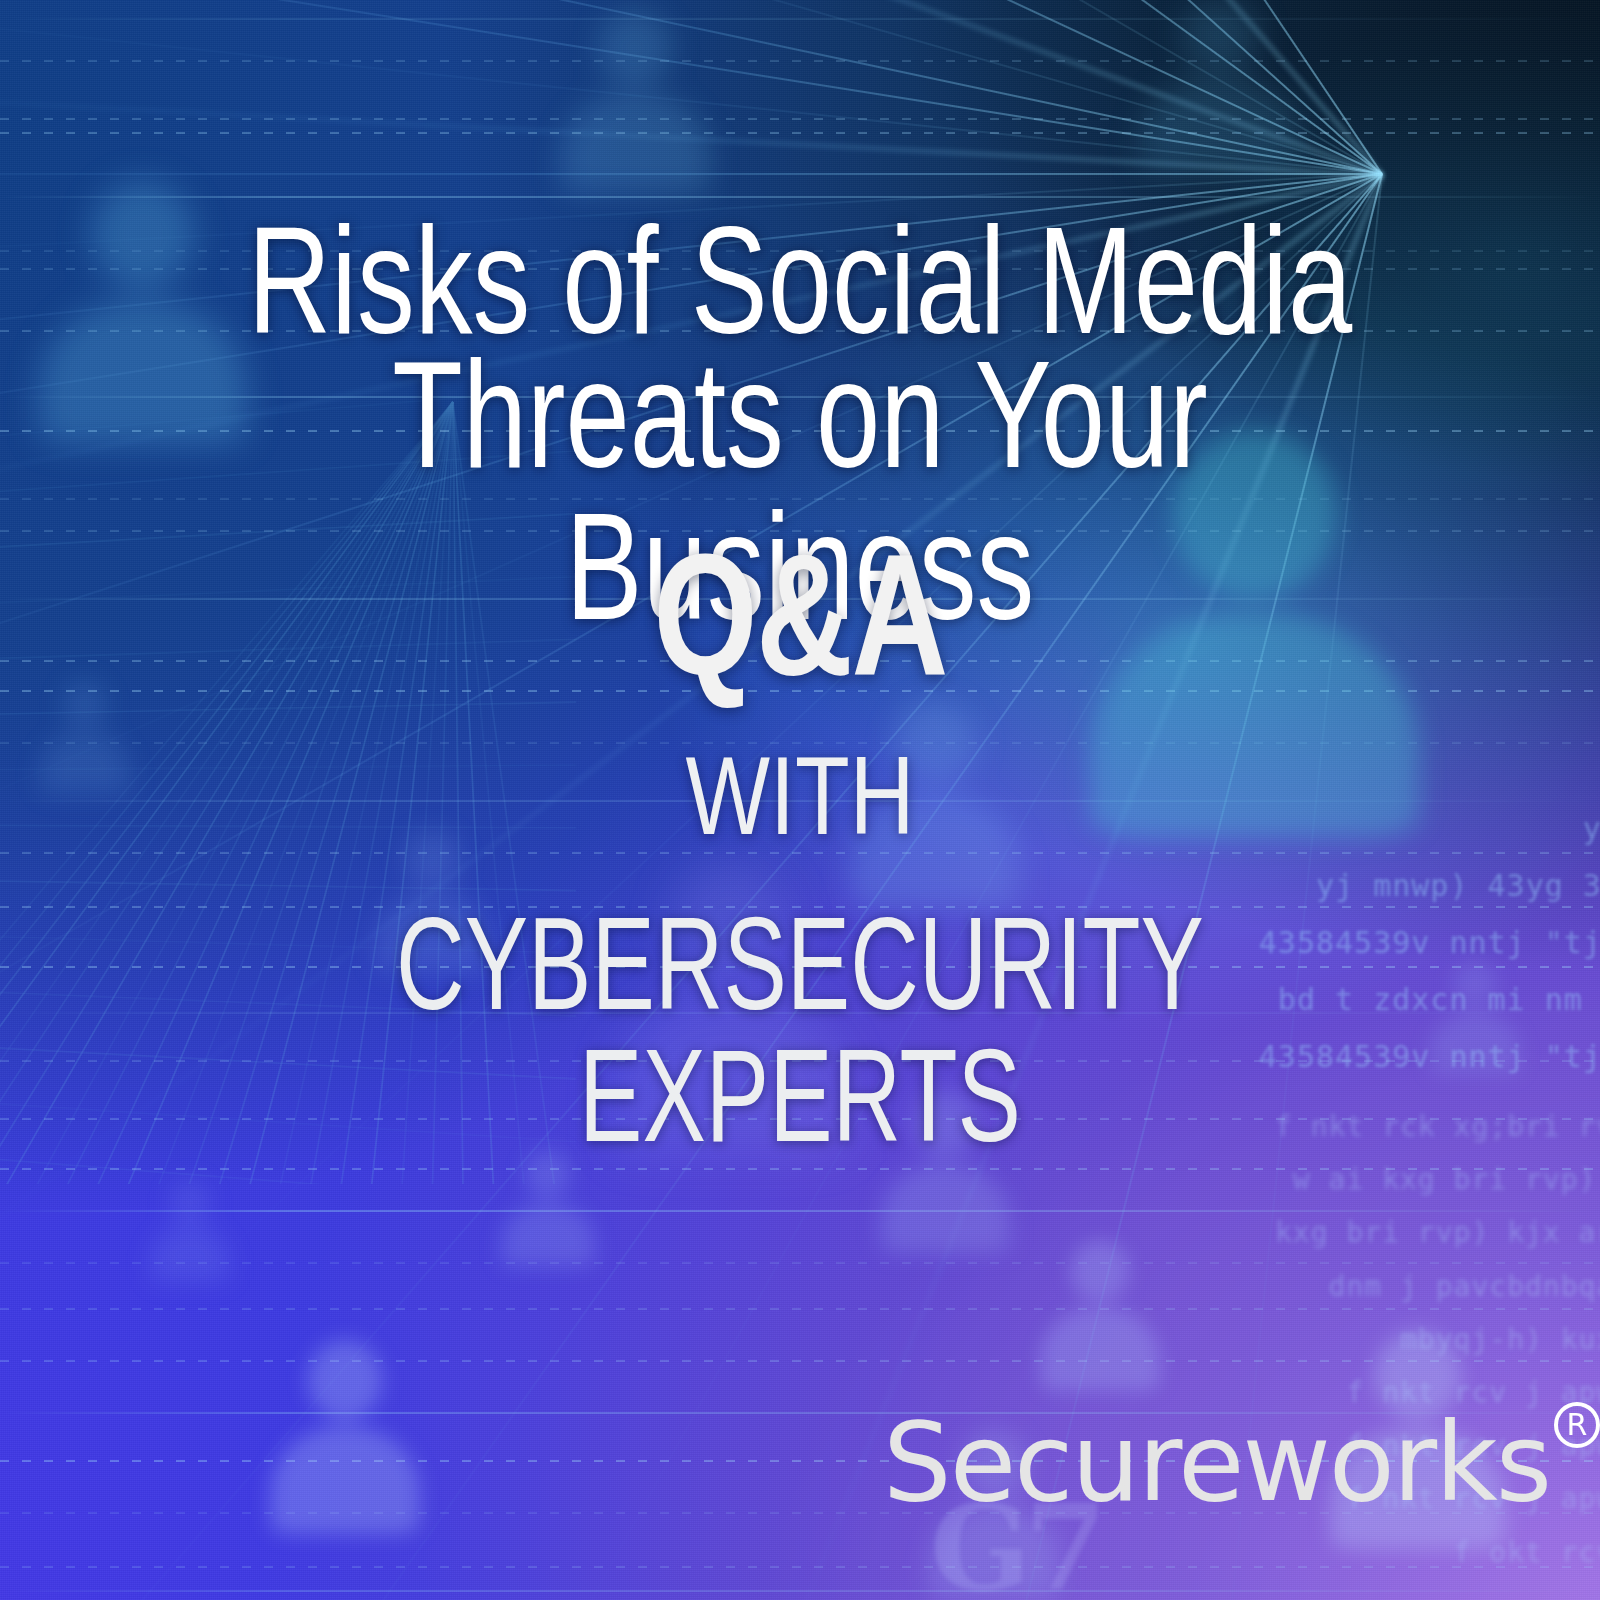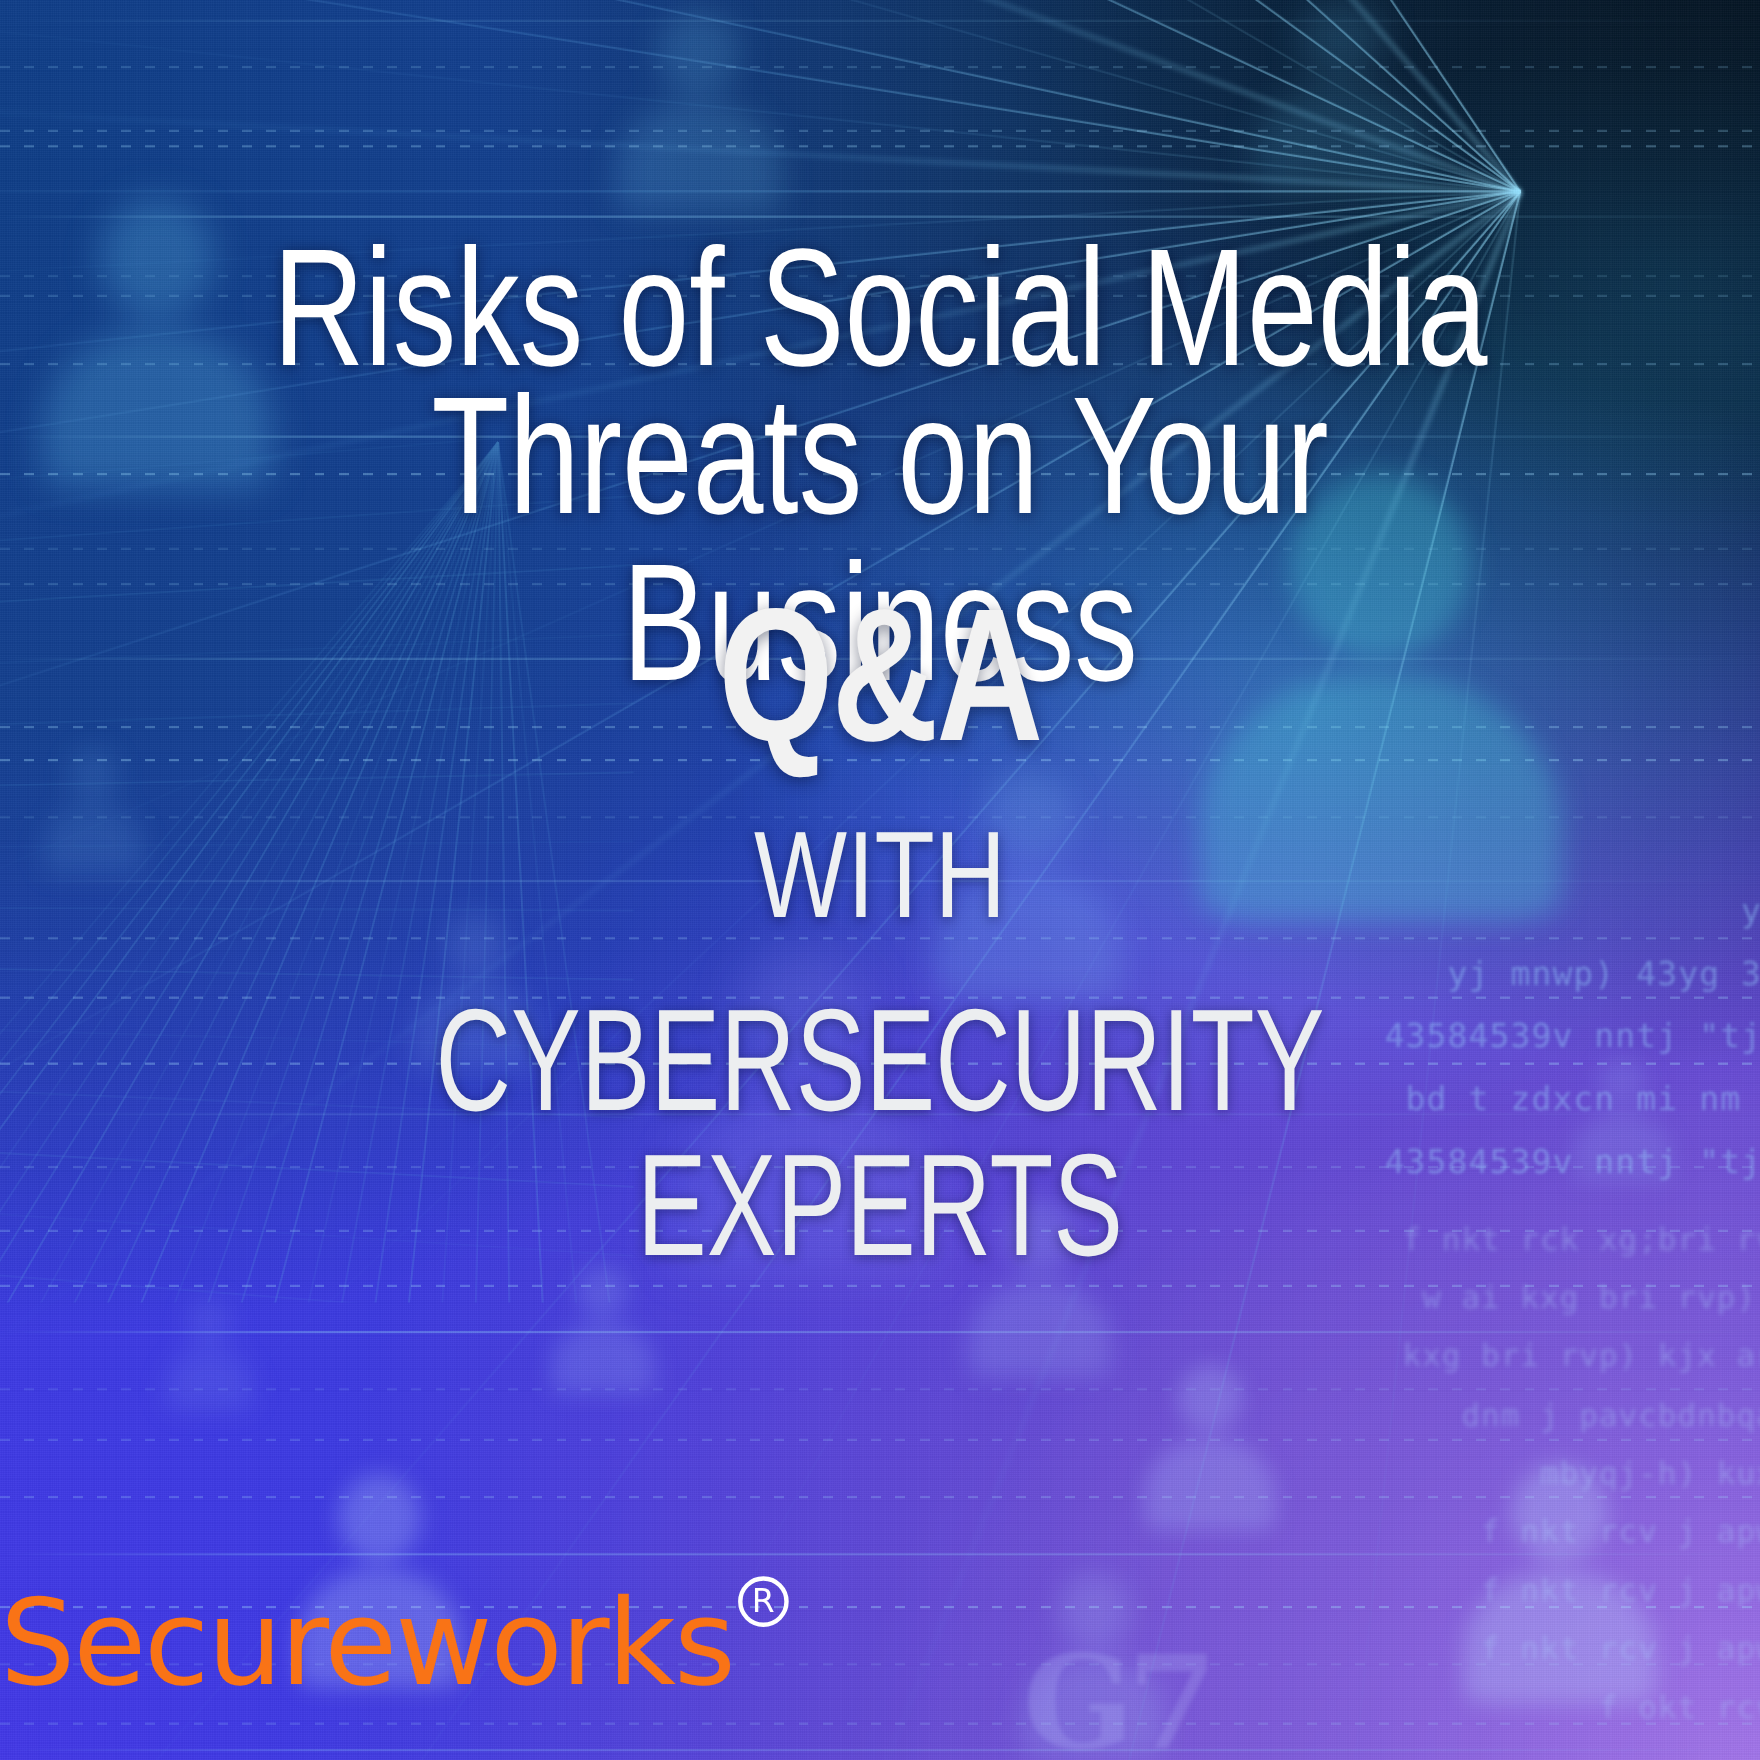--- a/index.html
+++ b/index.html
@@ -129,23 +129,23 @@
     color:#eceef0;
     font-family:"Liberation Sans Narrow","Liberation Sans", sans-serif;
     font-weight:400;
     font-size:132px; line-height:1.0;
     transform:scaleX(0.72);
     text-shadow:0 2px 12px rgba(0,10,40,0.40);
   }
 
   
   .logo {
-    position:absolute; left:0; right:0; top:1432px;
-    text-align:left;
-    color:#f97316;
+    position:absolute; left:0; right:0; top:1400px;
+    text-align:right;
+    color:#e5e5e5;
     white-space:nowrap;
   }
   .logo-word {
     font-family:"DejaVu Sans","Liberation Sans", sans-serif;
     font-weight:400;
     font-size:108px;
     letter-spacing:-2px;
     vertical-align:baseline;
   }
   .logo-reg {

